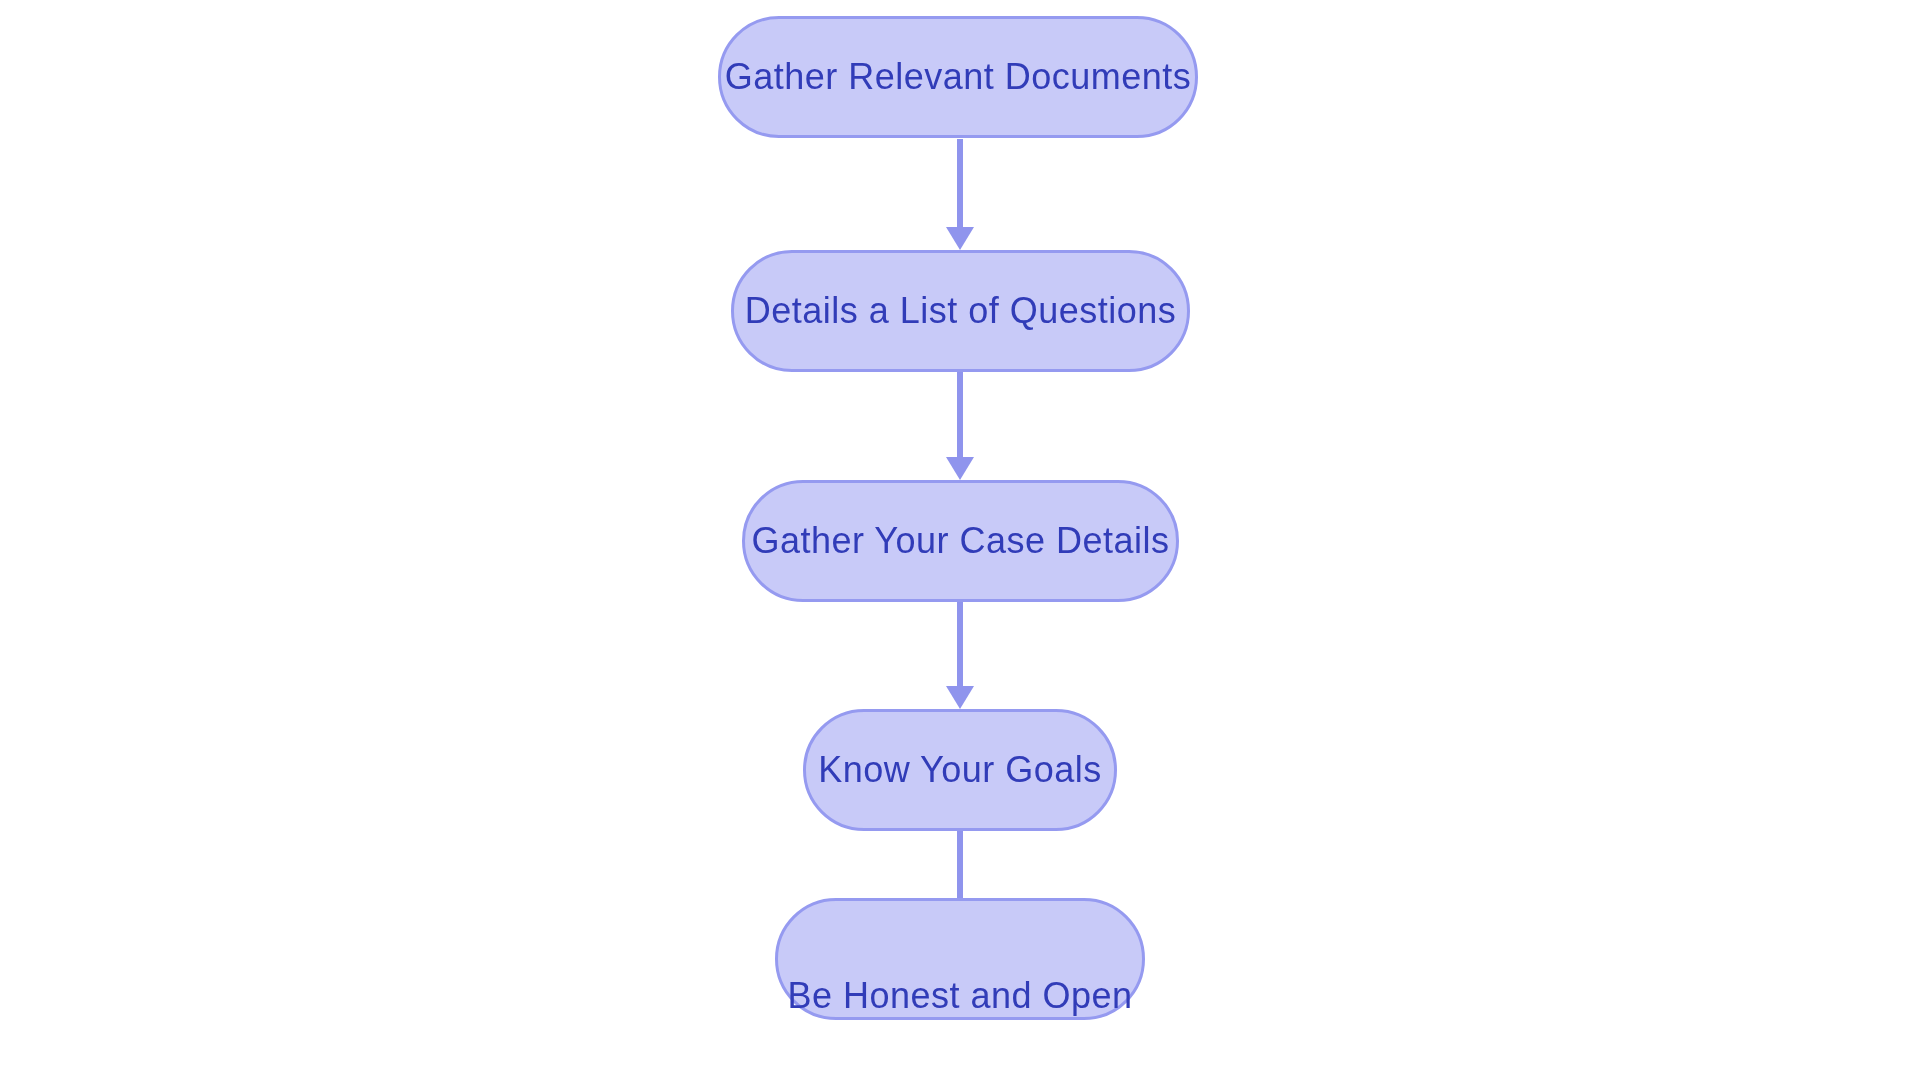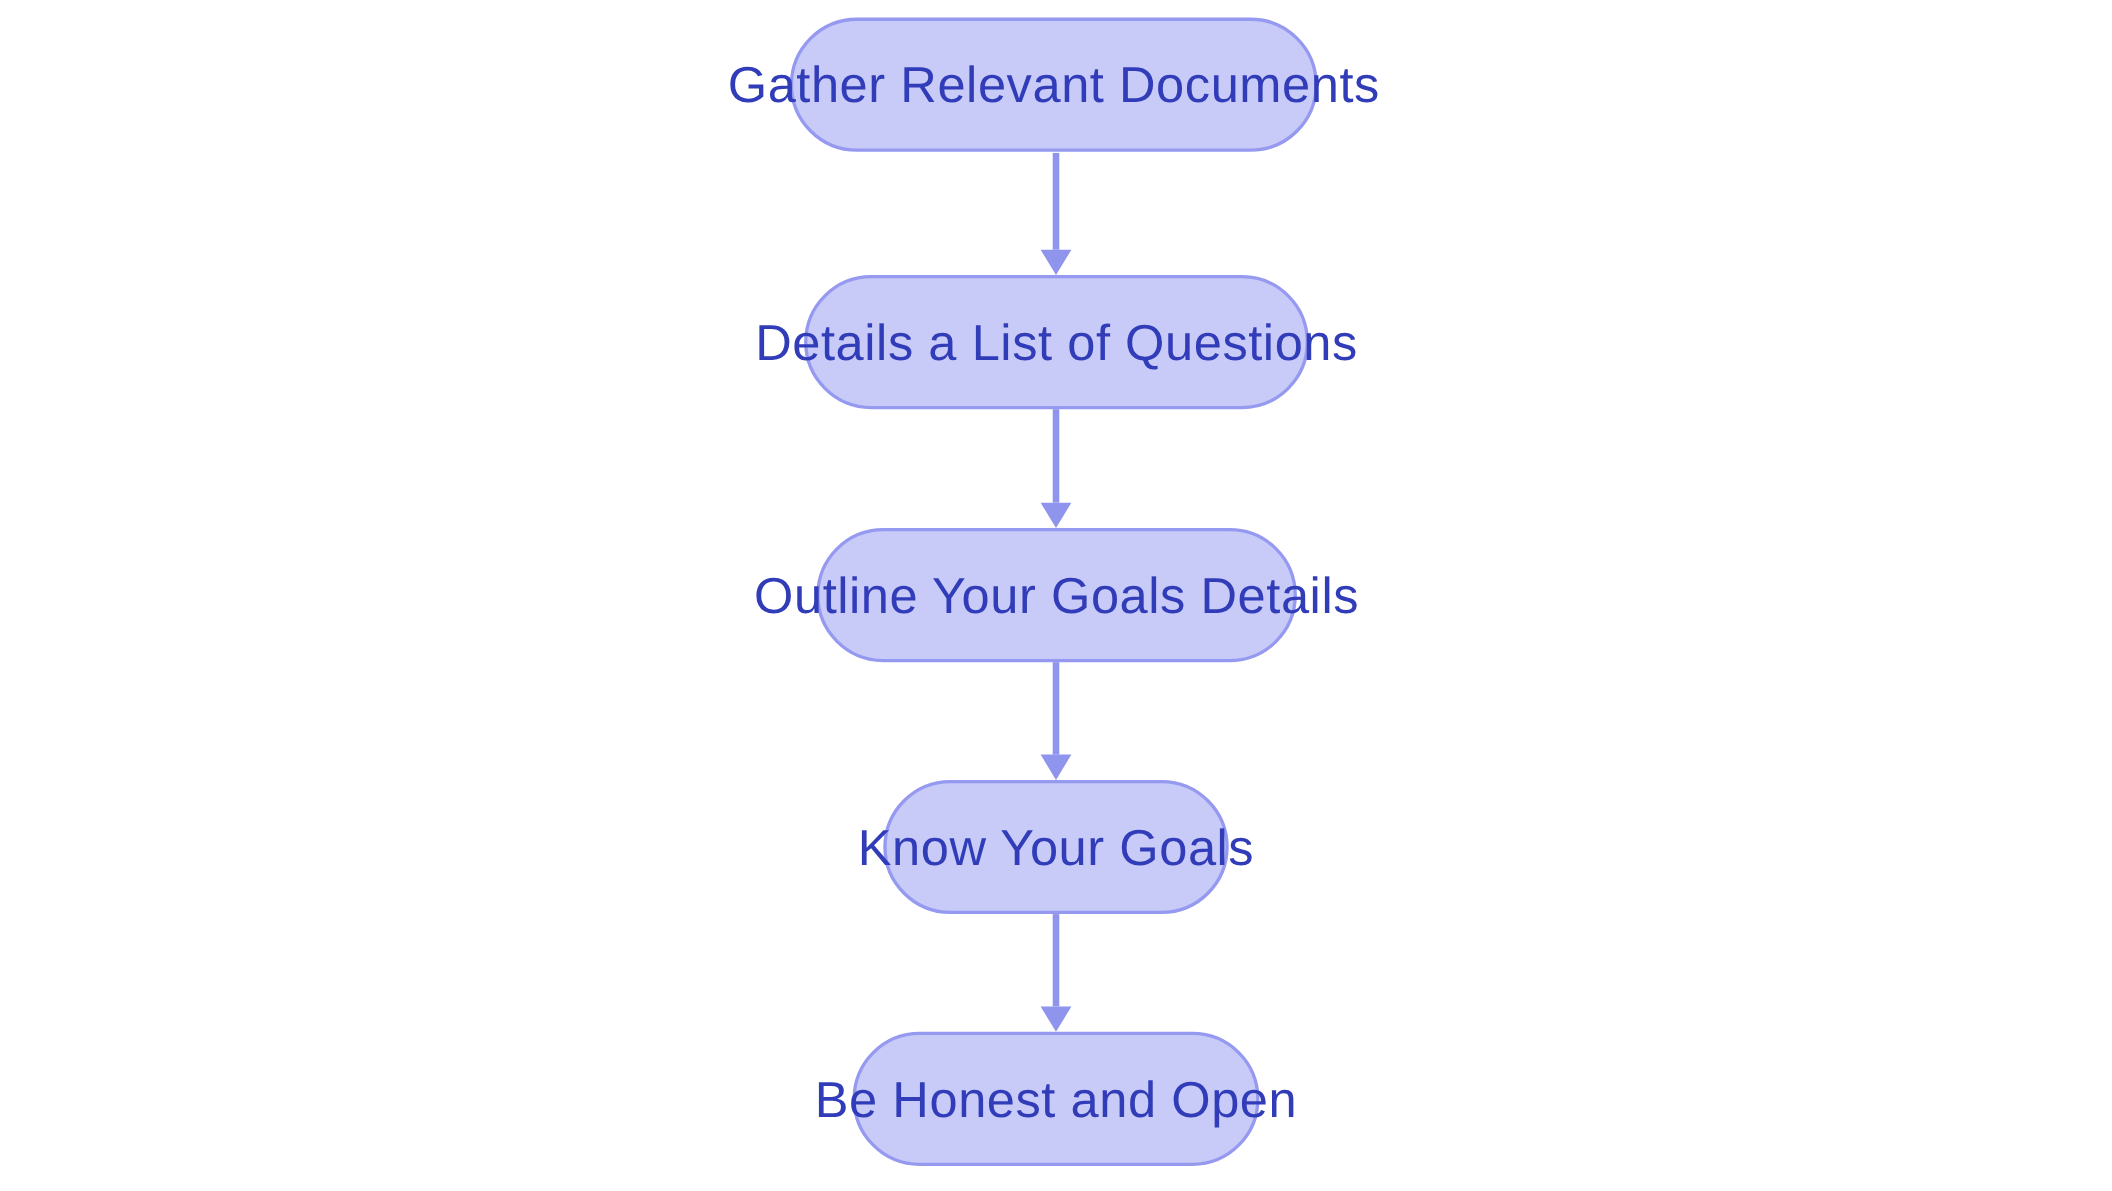--- a/index.html
+++ b/index.html
@@ -21,29 +21,29 @@
     border-radius: 61px;
     background: var(--node-fill, #c8caf8);
     border: 3px solid var(--node-border, #959af0);
     box-sizing: border-box;
     display: flex;
     align-items: center;
     justify-content: center;
   }
   .node span {
     color: var(--node-text, #313cb8);
-    font-size: 46px;
+    font-size: 36px;
     letter-spacing: 0.5px;
     white-space: nowrap;
   }
   .n1 { left: 718px; top: 16px;  width: 480px; }
   .n2 { left: 731px; top: 250px; width: 459px; }
   .n3 { left: 742px; top: 480px; width: 437px; }
   .n4 { left: 803px; top: 709px; width: 314px; }
-  .n5 { left: 775px; top: 938px; width: 370px; }
+  .n5 { left: 775px; top: 898px; width: 370px; align-items: flex-end; }
 
   .arrow {
     position: absolute;
     left: 960px;
     transform: translateX(-50%);
     display: flex;
     flex-direction: column;
     align-items: center;
   }
   .arrow .shaft {
@@ -80,21 +80,21 @@
   <div class="node n2">
     <span>Details a List of Questions</span>
   </div>
 
   <div class="arrow a2">
     <div class="shaft"></div>
     <div class="head"></div>
   </div>
 
   <div class="node n3">
-    <span>Outline Your Goals Details</span>
+    <span>Gather Your Case Details</span>
   </div>
 
   <div class="arrow a3">
     <div class="shaft"></div>
     <div class="head"></div>
   </div>
 
   <div class="node n4">
     <span>Know Your Goals</span>
   </div>

